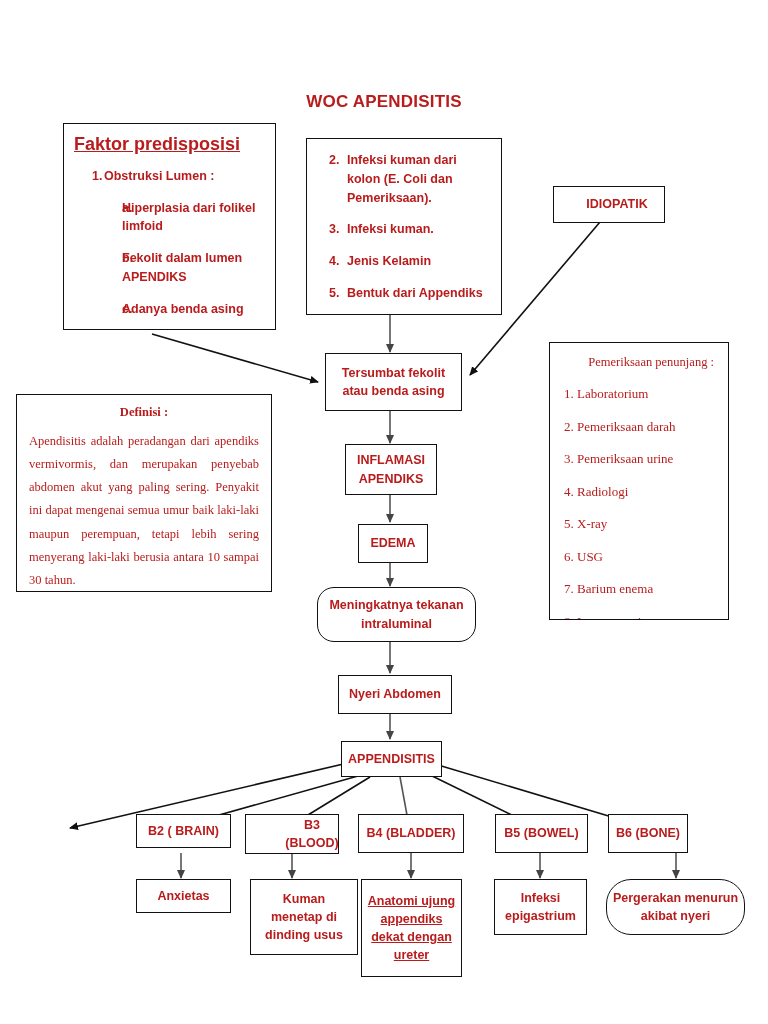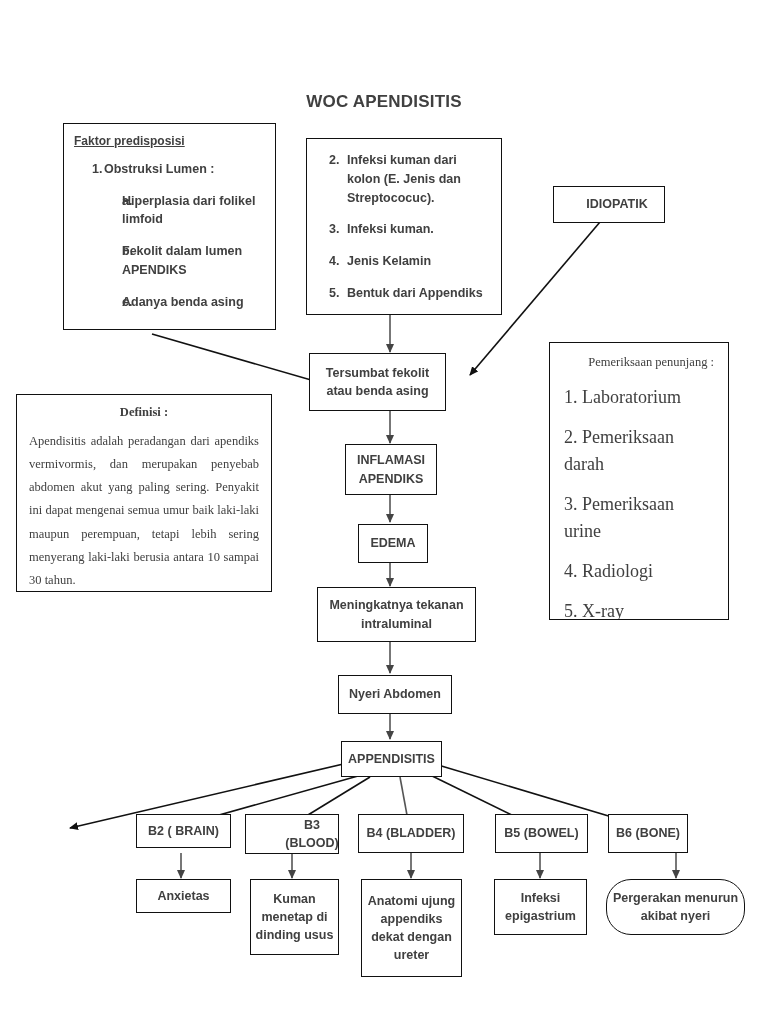--- a/index.html
+++ b/index.html
@@ -8,21 +8,21 @@
     padding: 0;
     background: #ffffff;
   }
   #page {
     position: relative;
     width: 768px;
     height: 1024px;
     background: #ffffff;
     overflow: hidden;
     font-family: "Liberation Sans", sans-serif;
-    color: #404040;
+    color: #b91c1c;
   }
   #edges {
     position: absolute;
     left: 0;
     top: 0;
     width: 768px;
     height: 1024px;
     pointer-events: none;
   }
   .node {
@@ -61,21 +61,21 @@
     position: absolute;
     box-sizing: border-box;
     border: 1.5px solid #111111;
     background: #ffffff;
     overflow: hidden;
     z-index: 2;
   }
   .panel-head {
     font-family: "Liberation Sans", sans-serif;
     font-weight: bold;
-    font-size: 12px;
+    font-size: 18px;
     text-decoration: underline;
     margin-bottom: 12px;
   }
   .lvl1 {
     display: flex;
     font-family: "Liberation Sans", sans-serif;
     font-weight: bold;
     font-size: 12.5px;
     margin-bottom: 14px;
     line-height: 1.45;
@@ -142,21 +142,21 @@
     padding: 12px 14px;
   }
   #pemeriksaan-title {
     font-family: "Liberation Serif", serif;
     font-size: 12.5px;
     text-align: right;
     margin-bottom: 14px;
   }
   .pem-item {
     font-family: "Liberation Serif", serif;
-    font-size: 18px;
+    font-size: 13px;
     line-height: 1.5;
     margin-bottom: 13px;
   }
 </style>
 </head>
 <body>
 
 <div id="page">
 
   <svg id="edges" viewBox="0 0 768 1024" xmlns="http://www.w3.org/2000/svg">
@@ -217,21 +217,21 @@
 
     <div class="lvl2">
       <span class="mk">c.</span>
       <span class="tx">Adanya benda asing</span>
     </div>
   </div>
 
   <div class="panel" id="infeksi-panel" style="left:306px; top:138px; width:196px; height:177px; padding:12px 8px 0 8px;">
     <div class="num-row">
       <span class="mk">2.</span>
-      <span class="tx">Infeksi kuman dari kolon (E. Jenis dan Streptococuc).</span>
+      <span class="tx">Infeksi kuman dari kolon (E. Coli dan Pemeriksaan).</span>
     </div>
     <div class="num-row">
       <span class="mk">3.</span>
       <span class="tx">Infeksi kuman.</span>
     </div>
     <div class="num-row">
       <span class="mk">4.</span>
       <span class="tx">Jenis Kelamin</span>
     </div>
     <div class="num-row">
@@ -254,35 +254,35 @@
     <div class="pem-item">1. Laboratorium</div>
     <div class="pem-item">2. Pemeriksaan darah</div>
     <div class="pem-item">3. Pemeriksaan urine</div>
     <div class="pem-item">4. Radiologi</div>
     <div class="pem-item">5. X-ray</div>
     <div class="pem-item">6. USG</div>
     <div class="pem-item">7. Barium enema</div>
     <div class="pem-item">8. Laparoscopi</div>
   </div>
 
-  <div class="node" id="tersumbat-node" style="left:309px; top:353px; width:137px; height:58px;">
+  <div class="node" id="tersumbat-node" style="left:325px; top:353px; width:137px; height:58px;">
     <span>Tersumbat fekolit</span>
     <span>atau benda asing</span>
   </div>
 
   <div class="node" id="inflamasi-node" style="left:345px; top:444px; width:92px; height:51px;">
     <span>INFLAMASI</span>
     <span>APENDIKS</span>
   </div>
 
   <div class="node" id="edema-node" style="left:358px; top:524px; width:70px; height:39px;">
     <span>EDEMA</span>
   </div>
 
-  <div class="node" id="tekanan-node" style="left:317px; top:587px; width:159px; height:55px;">
+  <div class="node" id="tekanan-node" style="left:317px; top:587px; width:159px; height:55px;border-radius:17px;">
     <span>Meningkatnya tekanan</span>
     <span>intraluminal</span>
   </div>
 
   <div class="node" id="appendisitis-node" style="left:341px; top:741px; width:101px; height:36px;">
     <span>APPENDISITIS</span>
   </div>
 
   <div class="node" id="nyeri-node" style="left:338px; top:675px; width:114px; height:39px;">
     <span>Nyeri Abdomen</span>
@@ -301,27 +301,27 @@
     <span>B5 (BOWEL)</span>
   </div>
   <div class="node" style="left:608px; top:814px; width:80px; height:39px;">
     <span>B6 (BONE)</span>
   </div>
 
   <div class="node" style="left:136px; top:879px; width:95px; height:34px;">
     <span>Anxietas</span>
   </div>
 
-  <div class="node" style="left:250px; top:879px; width:89px; height:76px;">
+  <div class="node" style="left:250px; top:879px; width:108px; height:76px;">
     <span>Kuman</span>
     <span>menetap di</span>
     <span>dinding usus</span>
   </div>
 
-  <div class="node" style="left:361px; top:879px; width:101px; height:98px;">
+  <div class="node" style="left:361px; top:879px; width:101px; height:98px;text-decoration:underline;">
     <span>Anatomi ujung</span>
     <span>appendiks</span>
     <span>dekat dengan</span>
     <span>ureter</span>
   </div>
 
   <div class="node" style="left:494px; top:879px; width:93px; height:56px;">
     <span>Infeksi</span>
     <span>epigastrium</span>
   </div>

